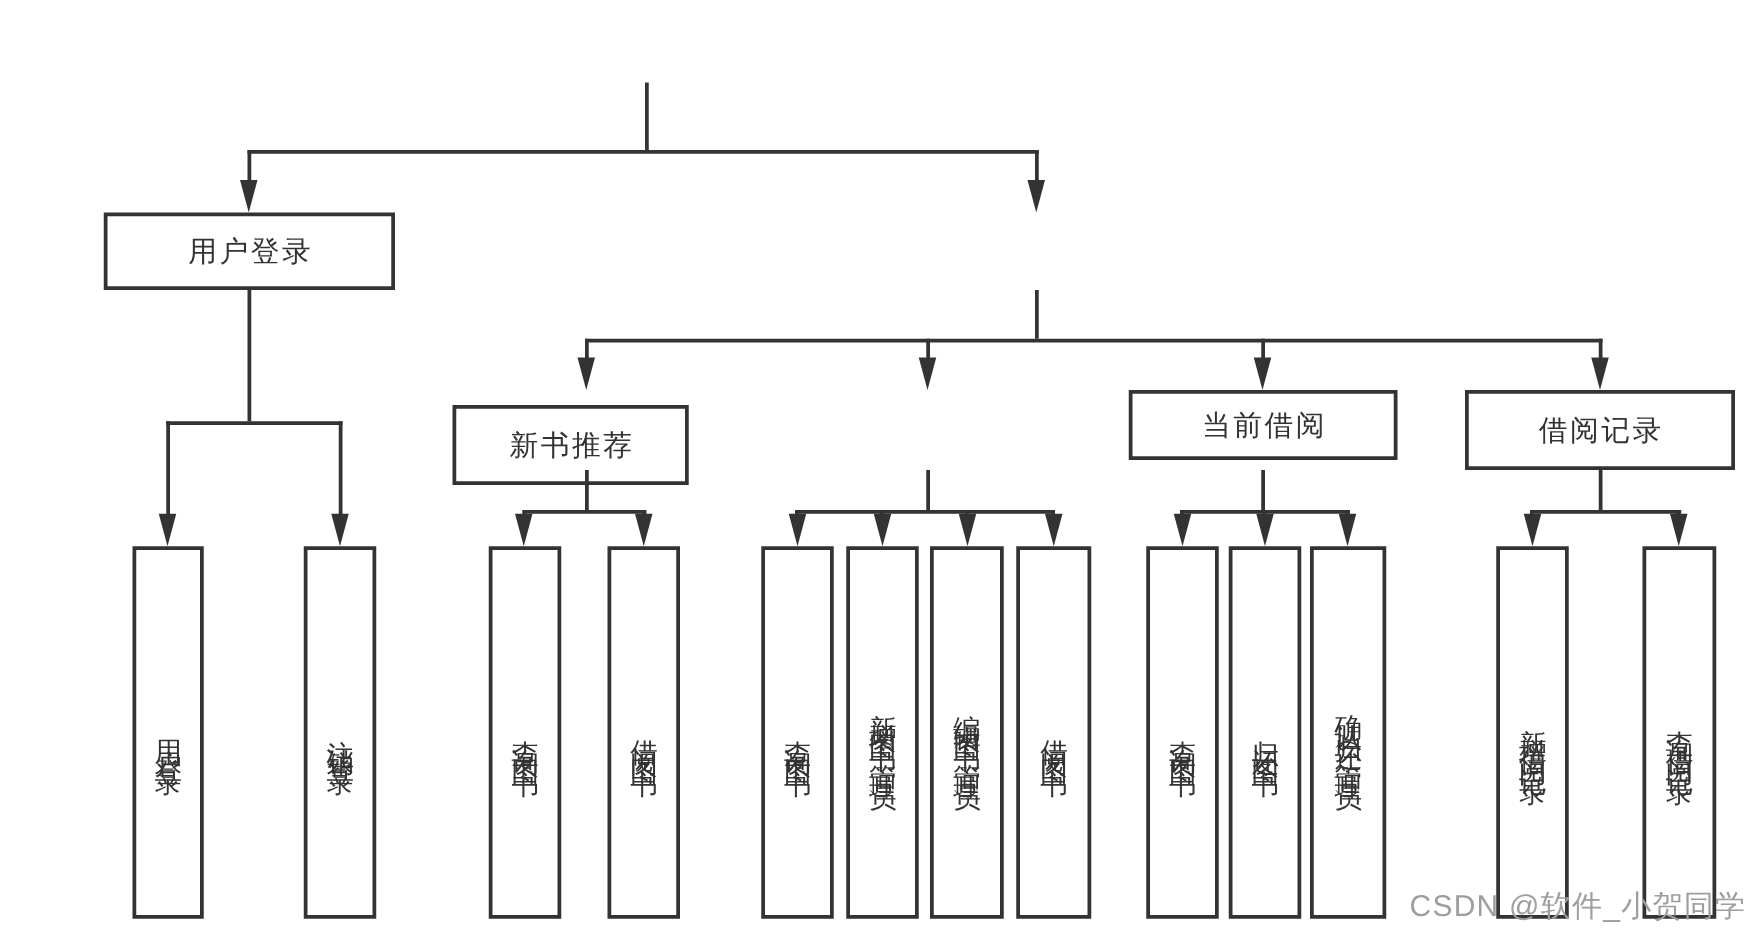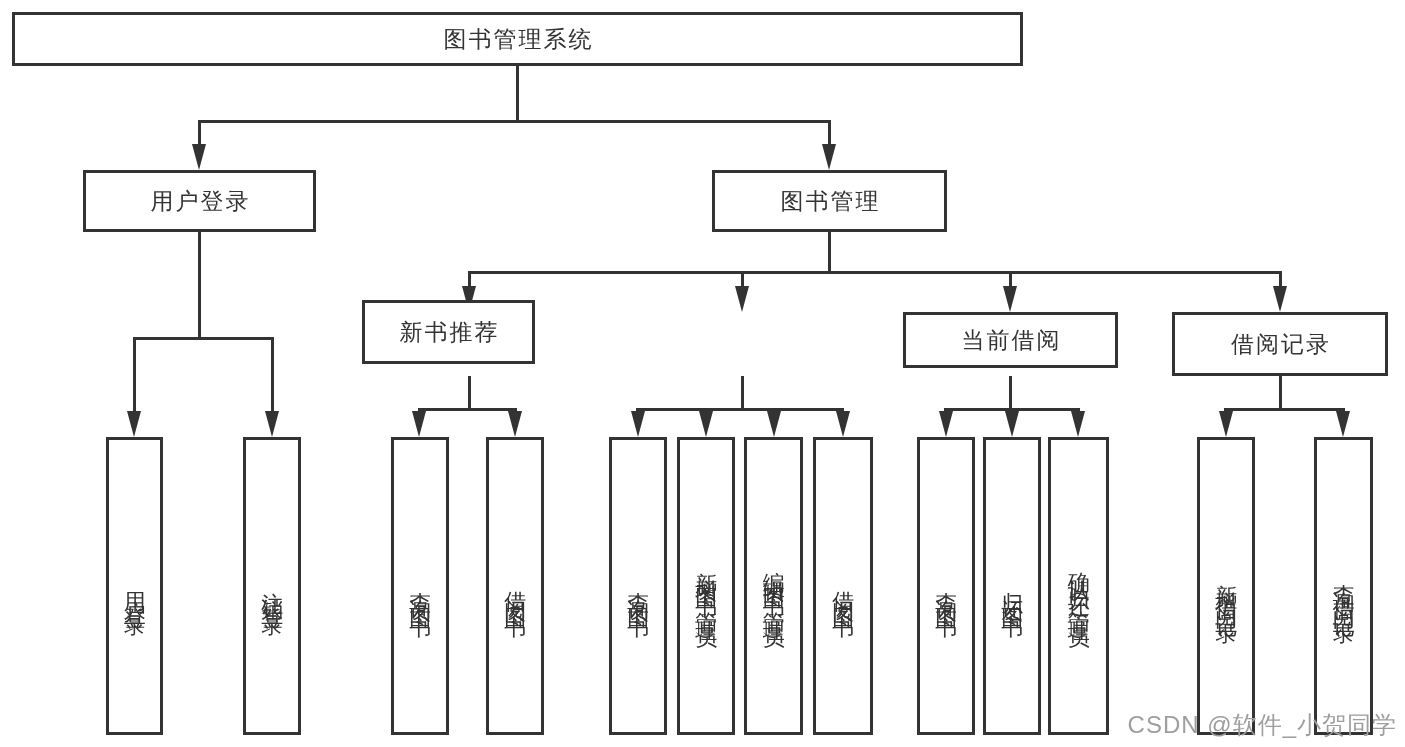--- a/index.html
+++ b/index.html
@@ -52,57 +52,51 @@
     position:absolute;right:8px;bottom:6px;
     font-size:24px;letter-spacing:1px;
     color:var(--watermark,#9e9e9e);
   }
 </style>
 </head>
 <body>
 
 <div id="canvas">
 
-  <div class="box hbox" style="left:12px;top:12px;width:1011px;height:54px">
-    <span class="lbl">图书管理系统</span>
-  </div>
 
   <div class="vl" style="left:516px;top:66px;height:54px"></div>
   <div class="hl" style="left:198px;top:120px;width:633px"></div>
   <div class="vl" style="left:198px;top:120px;height:28px"></div>
   <div class="ah" style="left:192px;top:144px"></div>
   <div class="vl" style="left:828px;top:120px;height:28px"></div>
   <div class="ah" style="left:822px;top:144px"></div>
 
   <div class="box hbox" style="left:83px;top:170px;width:233px;height:62px">
     <span class="lbl">用户登录</span>
-  </div>
-  <div class="box hbox" style="left:712px;top:170px;width:235px;height:62px">
-    <span class="lbl">图书管理</span>
   </div>
 
   <div class="vl" style="left:198px;top:232px;height:105px"></div>
   <div class="hl" style="left:133px;top:337px;width:141px"></div>
   <div class="vl" style="left:133px;top:337px;height:78px"></div>
   <div class="ah" style="left:127px;top:411px"></div>
   <div class="vl" style="left:271px;top:337px;height:78px"></div>
   <div class="ah" style="left:265px;top:411px"></div>
 
   <div class="vl" style="left:828px;top:232px;height:39px"></div>
   <div class="hl" style="left:468px;top:271px;width:814px"></div>
   <div class="vl" style="left:468px;top:271px;height:17px"></div>
   <div class="ah" style="left:462px;top:286px"></div>
   <div class="vl" style="left:741px;top:271px;height:17px"></div>
   <div class="ah" style="left:735px;top:286px"></div>
   <div class="vl" style="left:1009px;top:271px;height:17px"></div>
   <div class="ah" style="left:1003px;top:286px"></div>
   <div class="vl" style="left:1279px;top:271px;height:17px"></div>
   <div class="ah" style="left:1273px;top:286px"></div>
 
-  <div class="box hbox" style="left:362px;top:300px;width:173px;height:64px">
+  <div class="box hbox" style="left:362px;top:324px;width:189px;height:64px">
     <span class="lbl">新书推荐</span>
   </div>
   <div class="box hbox" style="left:903px;top:312px;width:215px;height:56px">
     <span class="lbl">当前借阅</span>
   </div>
   <div class="box hbox" style="left:1172px;top:312px;width:216px;height:64px">
     <span class="lbl">借阅记录</span>
   </div>
 
   <div class="vl" style="left:468px;top:376px;height:32px"></div>

